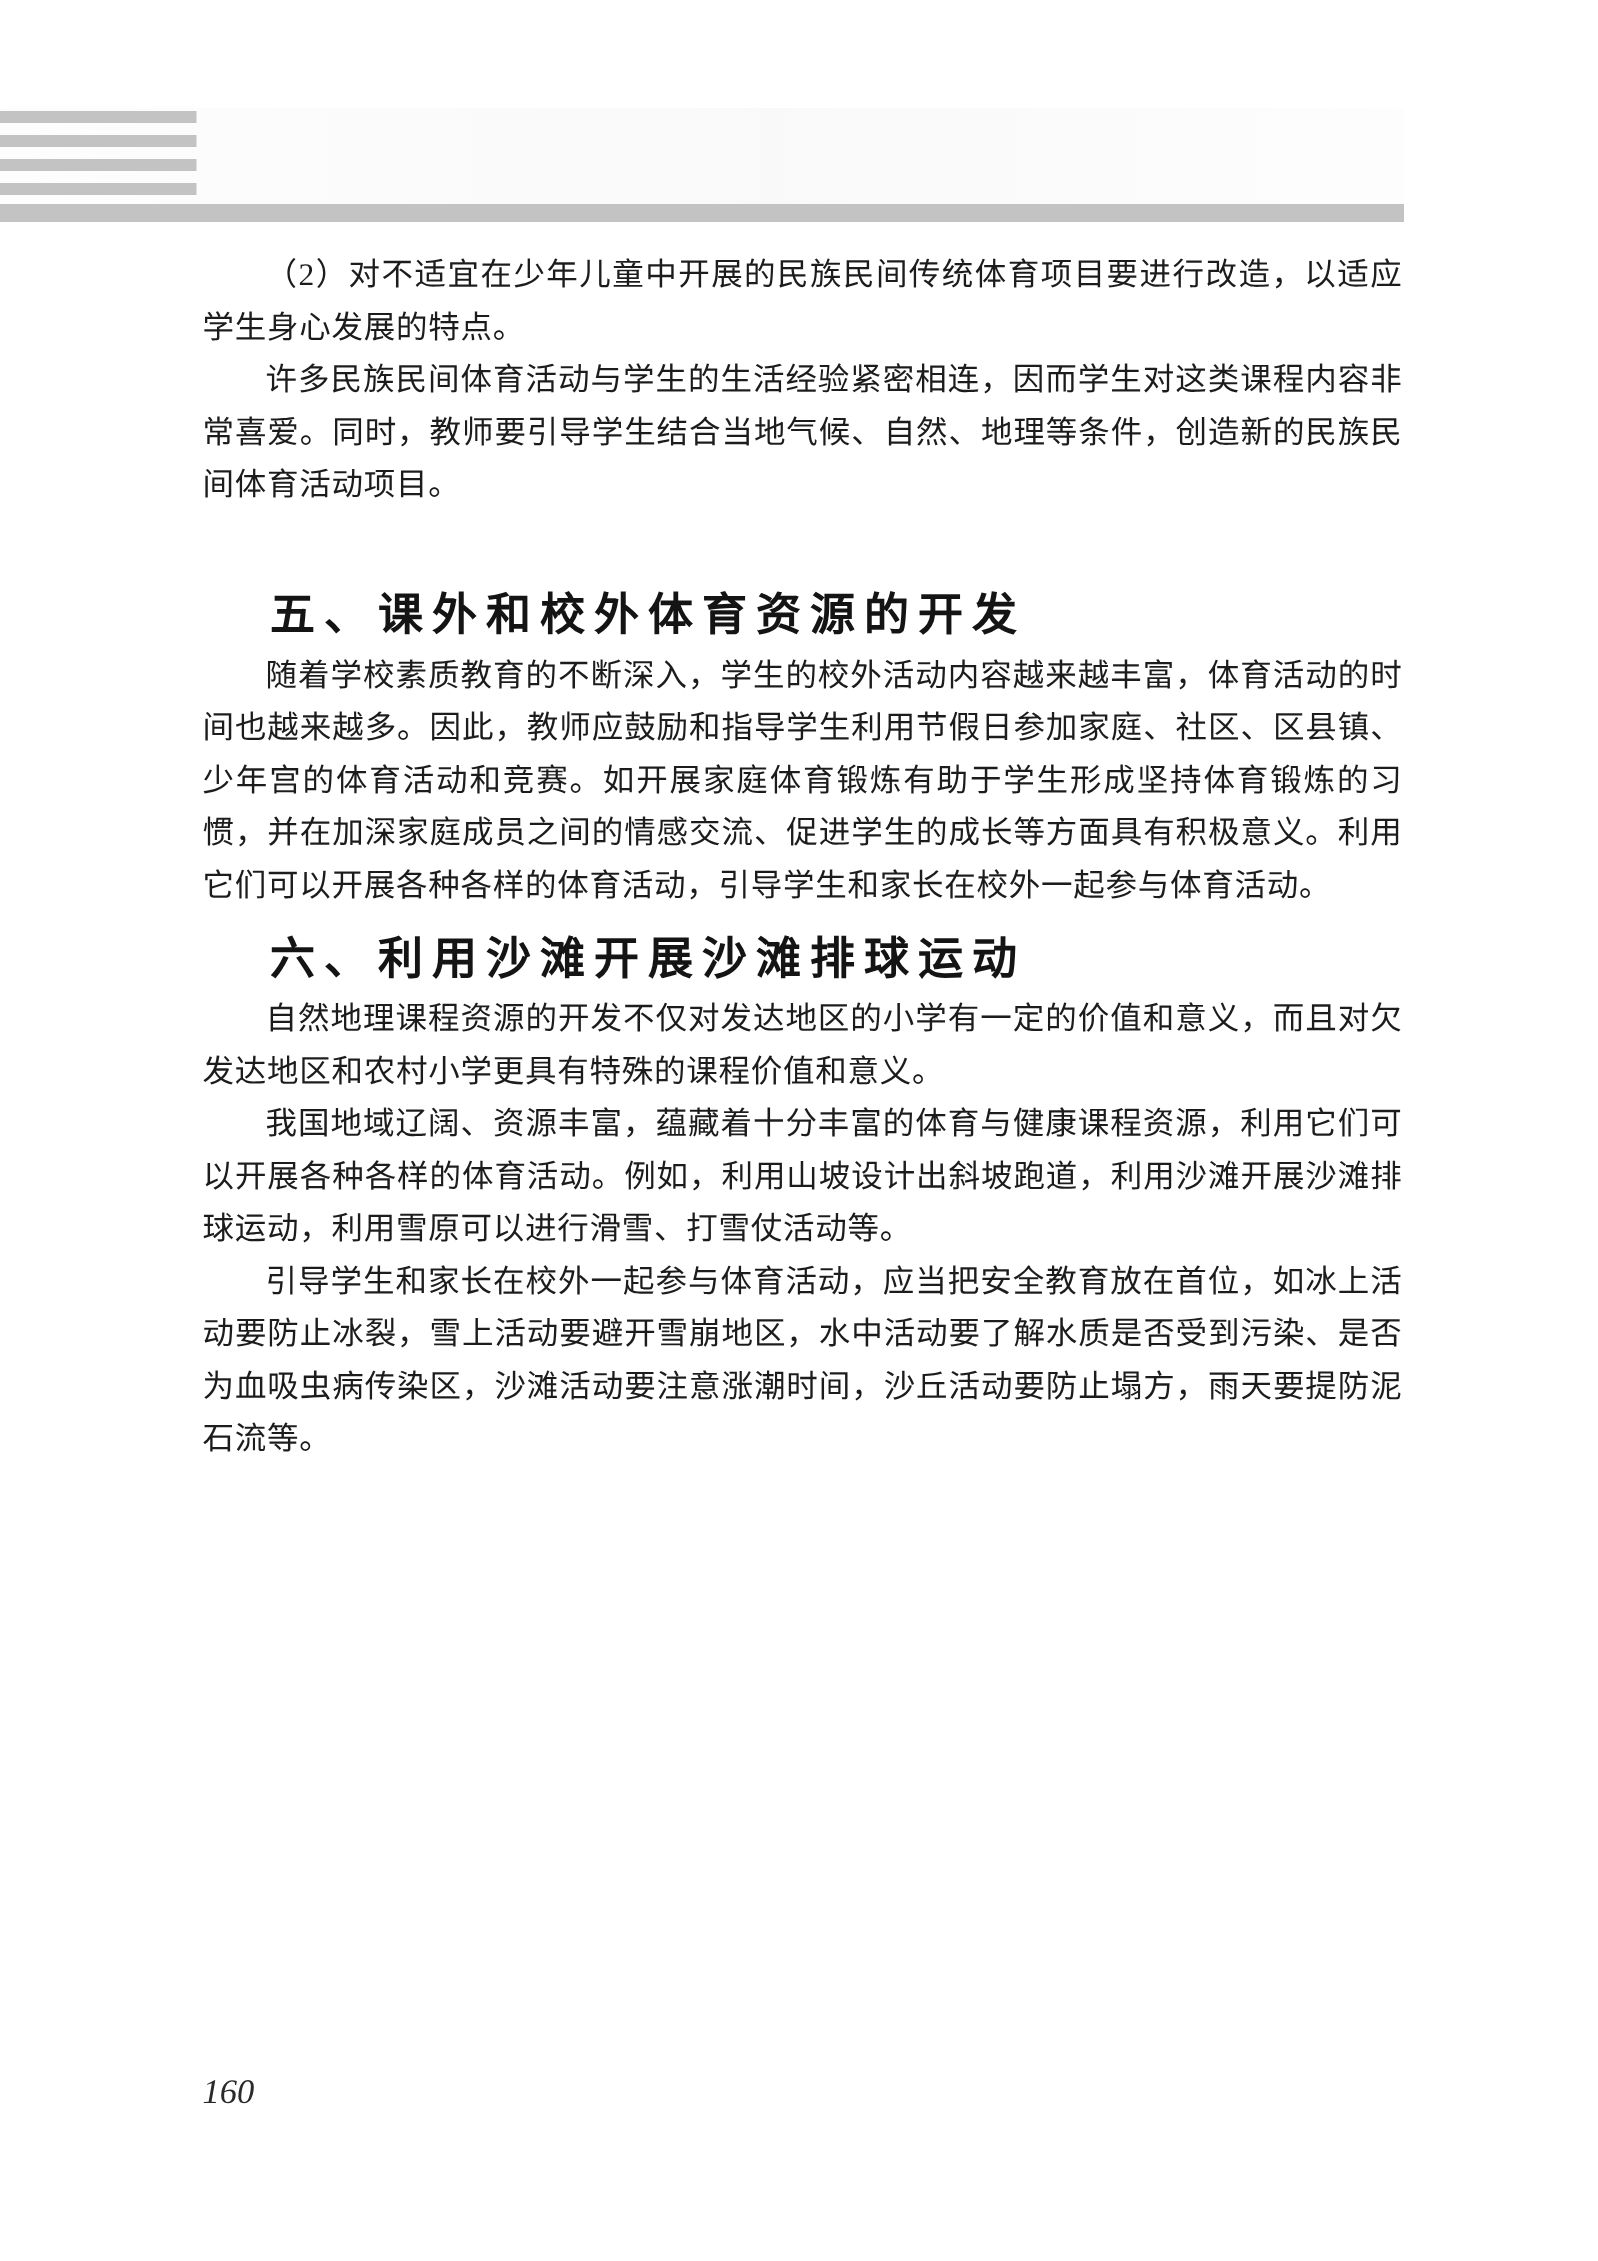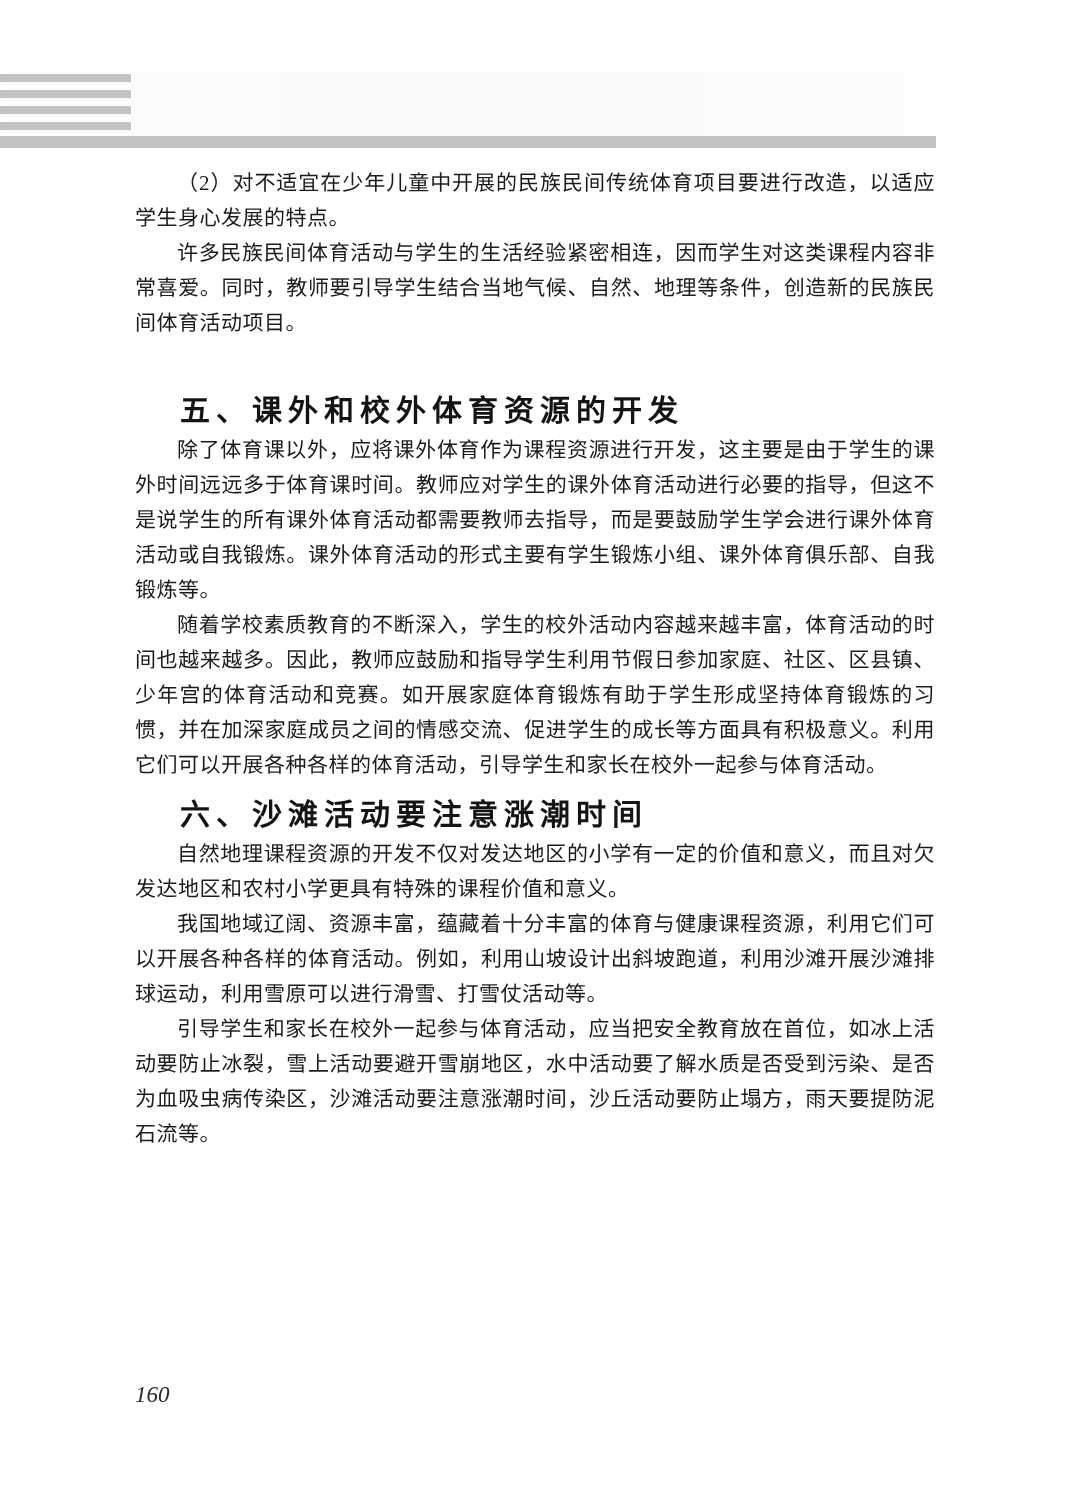--- a/index.html
+++ b/index.html
@@ -123,25 +123,24 @@
     <div class="stripe short s4"></div>
     <div class="stripe full"></div>
   </div>
 
   <main class="content">
     <p class="first">（2）对不适宜在少年儿童中开展的民族民间传统体育项目要进行改造，以适应学生身心发展的特点。</p>
     <p>许多民族民间体育活动与学生的生活经验紧密相连，因而学生对这类课程内容非常喜爱。同时，教师要引导学生结合当地气候、自然、地理等条件，创造新的民族民间体育活动项目。</p>
 
     <h2 class="section-heading h-five">五、课外和校外体育资源的开发</h2>
 
-    <p>除了体育课以外，应将课外体育作为课程资源进行开发，这主要是由于学生的课外时间远远多于体育课时间。教师应对学生的课外体育活动进行必要的指导，但这不是说学生的所有课外体育活动都需要教师去指导，而是要鼓励学生学会进行课外体育活动或自我锻炼。课外体育活动的形式主要有学生锻炼小组、课外体育俱乐部、自我锻炼等。</p>
 
     <p>随着学校素质教育的不断深入，学生的校外活动内容越来越丰富，体育活动的时间也越来越多。因此，教师应鼓励和指导学生利用节假日参加家庭、社区、区县镇、少年宫的体育活动和竞赛。如开展家庭体育锻炼有助于学生形成坚持体育锻炼的习惯，并在加深家庭成员之间的情感交流、促进学生的成长等方面具有积极意义。利用它们可以开展各种各样的体育活动，引导学生和家长在校外一起参与体育活动。</p>
 
-    <h2 class="section-heading h-six">六、沙滩活动要注意涨潮时间</h2>
+    <h2 class="section-heading h-six">六、利用沙滩开展沙滩排球运动</h2>
 
     <p>自然地理课程资源的开发不仅对发达地区的小学有一定的价值和意义，而且对欠发达地区和农村小学更具有特殊的课程价值和意义。</p>
     <p>我国地域辽阔、资源丰富，蕴藏着十分丰富的体育与健康课程资源，利用它们可以开展各种各样的体育活动。例如，利用山坡设计出斜坡跑道，利用沙滩开展沙滩排球运动，利用雪原可以进行滑雪、打雪仗活动等。</p>
     <p>引导学生和家长在校外一起参与体育活动，应当把安全教育放在首位，如冰上活动要防止冰裂，雪上活动要避开雪崩地区，水中活动要了解水质是否受到污染、是否为血吸虫病传染区，沙滩活动要注意涨潮时间，沙丘活动要防止塌方，雨天要提防泥石流等。</p>
   </main>
 
   <div class="page-number">160</div>
 
 </div>
 

